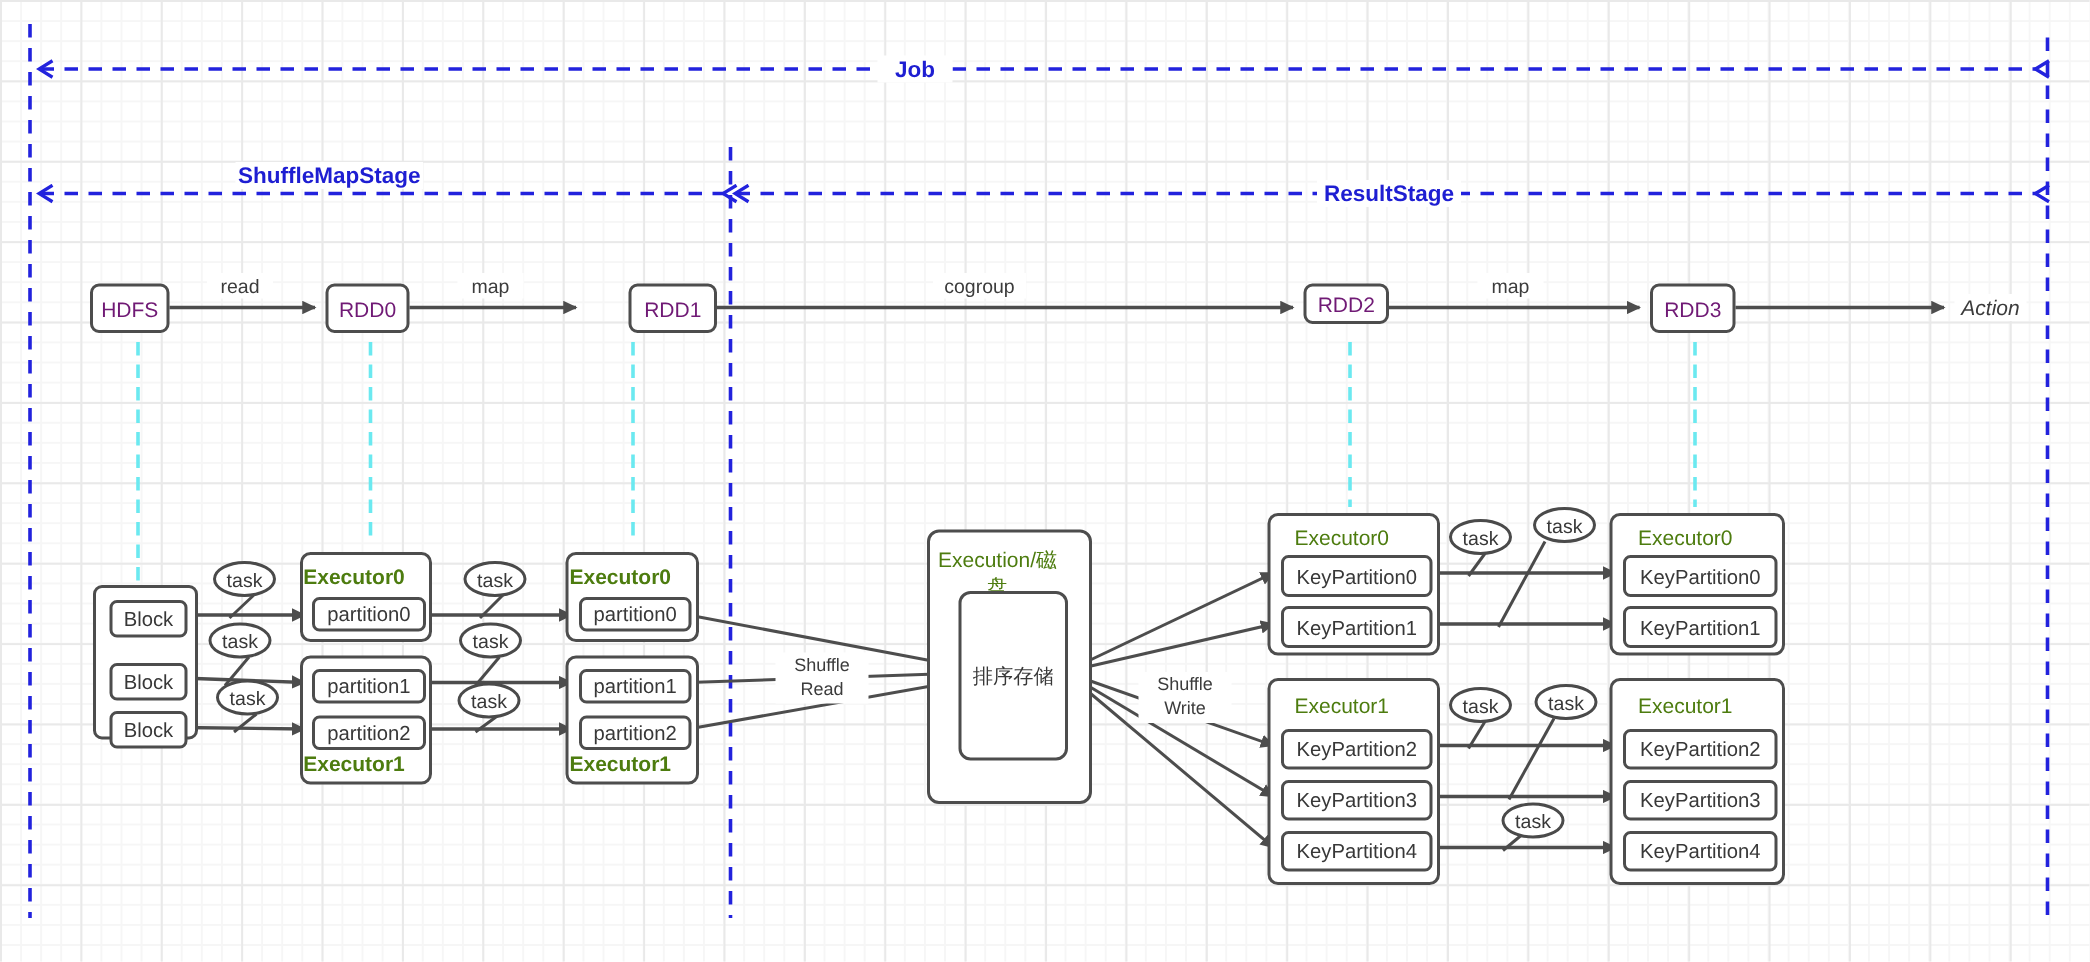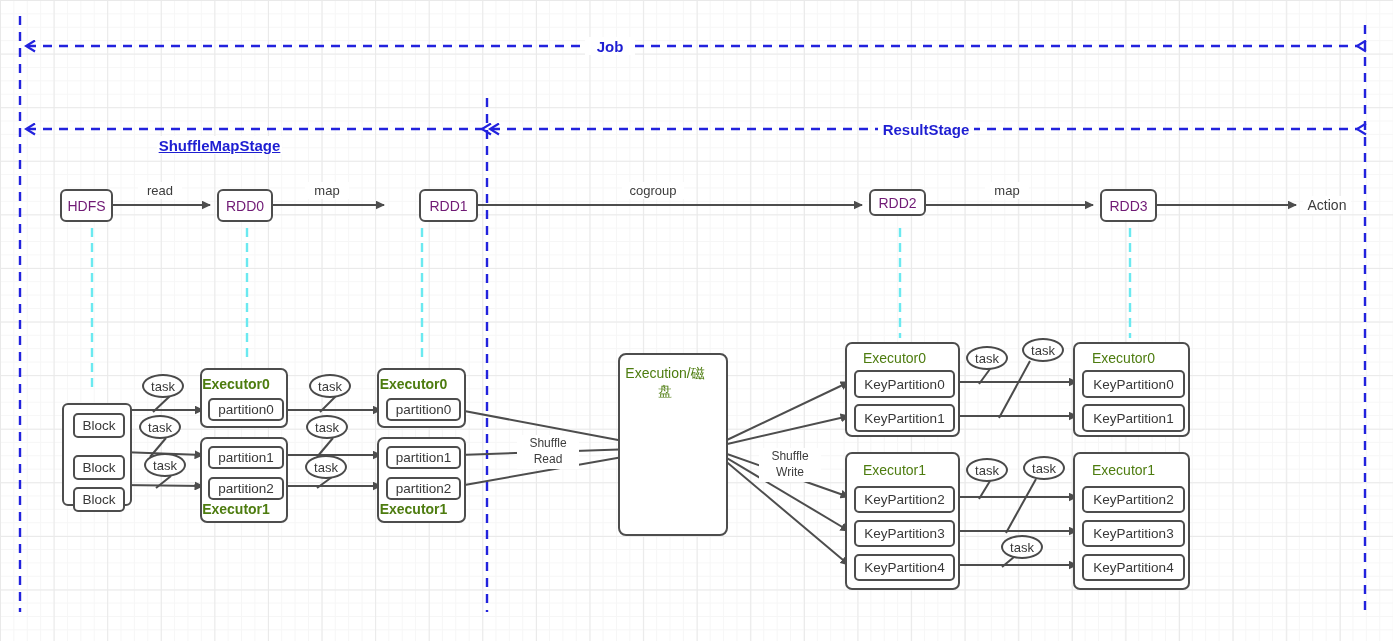--- a/index.html
+++ b/index.html
@@ -112,36 +112,36 @@
       <line x1="332" y1="477" x2="317" y2="488"></line>
       <line x1="990" y1="369" x2="979" y2="384"></line>
       <line x1="1030" y1="361" x2="999" y2="418"></line>
       <line x1="990" y1="481" x2="979" y2="499"></line>
       <line x1="1036" y1="479" x2="1006" y2="533"></line>
       <line x1="1014" y1="557" x2="1002" y2="567"></line>
     </g>
   </svg>
 
   <div class="chip bluechip" style="left:585px;top:37px;width:50px;height:18px;">Job</div>
-  <div class="chip bluechip" style="left:157px;top:136px;width:125px;height:18px;text-decoration:underline;">ShuffleMapStage</div>
+  <div class="chip bluechip" style="left:157px;top:108px;width:125px;height:18px;">ShuffleMapStage</div>
   <div class="chip bluechip" style="left:878px;top:120px;width:96px;height:18px;">ResultStage</div>
 
   <div class="node" style="left:60px;top:189px;width:53px;height:33px;">HDFS</div>
   <div class="node" style="left:217px;top:189px;width:56px;height:33px;">RDD0</div>
   <div class="node" style="left:391px;top:189px;width:59px;height:33px;margin-left:28px;">RDD1</div>
   <div class="node" style="left:869px;top:189px;width:57px;height:27px;">RDD2</div>
   <div class="node" style="left:1100px;top:189px;width:57px;height:33px;">RDD3</div>
-  <div class="chip" style="left:1303px;top:196px;width:48px;height:18px;font-size:14px;">Action</div>
+  <div class="chip" style="left:1303px;top:196px;width:48px;height:18px;font-size:14px;font-style:italic;">Action</div>
 
   <div class="chip" style="left:138px;top:182px;width:44px;height:17px;">read</div>
   <div class="chip" style="left:305px;top:182px;width:44px;height:17px;">map</div>
   <div class="chip" style="left:622px;top:182px;width:62px;height:17px;">cogroup</div>
   <div class="chip" style="left:985px;top:182px;width:44px;height:17px;">map</div>
 
-  <div class="exec" style="left:62px;top:403px;width:70px;height:103px;border-radius:6px;">
+  <div class="exec" style="left:62px;top:390px;width:70px;height:103px;border-radius:6px;">
     <div class="part" style="left:9px;top:8px;width:52px;height:25px;">Block</div>
     <div class="part" style="left:9px;top:50px;width:52px;height:25px;">Block</div>
     <div class="part" style="left:9px;top:82px;width:52px;height:25px;">Block</div>
   </div>
 
   <div class="exec" style="left:200px;top:368px;width:88px;height:60px;">
     <div class="title btitle" style="top:6px;">Executor0</div>
     <div class="part" style="left:6px;top:28px;width:76px;height:23px;">partition0</div>
   </div>
   <div class="exec" style="left:200px;top:437px;width:88px;height:86px;">
@@ -160,20 +160,21 @@
     <div class="title btitle" style="bottom:4px;">Executor1</div>
   </div>
 
   <div class="chip two-line" style="left:517px;top:435px;width:62px;height:34px;">Shuffle
 Read</div>
   <div class="chip two-line" style="left:759px;top:448px;width:62px;height:34px;">Shuffle
 Write</div>
 
   <div class="exec" style="left:618px;top:353px;width:110px;height:183px;border-radius:8px;">
     <div class="title" style="top:10px;">Execution/磁盘</div>
+    <div class="part" style="left:19px;top:39px;width:73px;height:113px;border-radius:8px;">排序存储</div>
   </div>
 
   <div class="exec" style="left:845px;top:342px;width:115px;height:95px;">
     <div class="title" style="top:6px;">Executor0</div>
     <div class="part" style="left:7px;top:26px;width:101px;height:28px;">KeyPartition0</div>
     <div class="part" style="left:7px;top:60px;width:101px;height:28px;">KeyPartition1</div>
   </div>
   <div class="exec" style="left:845px;top:452px;width:115px;height:138px;">
     <div class="title" style="top:8px;">Executor1</div>
     <div class="part" style="left:7px;top:32px;width:101px;height:27px;">KeyPartition2</div>

